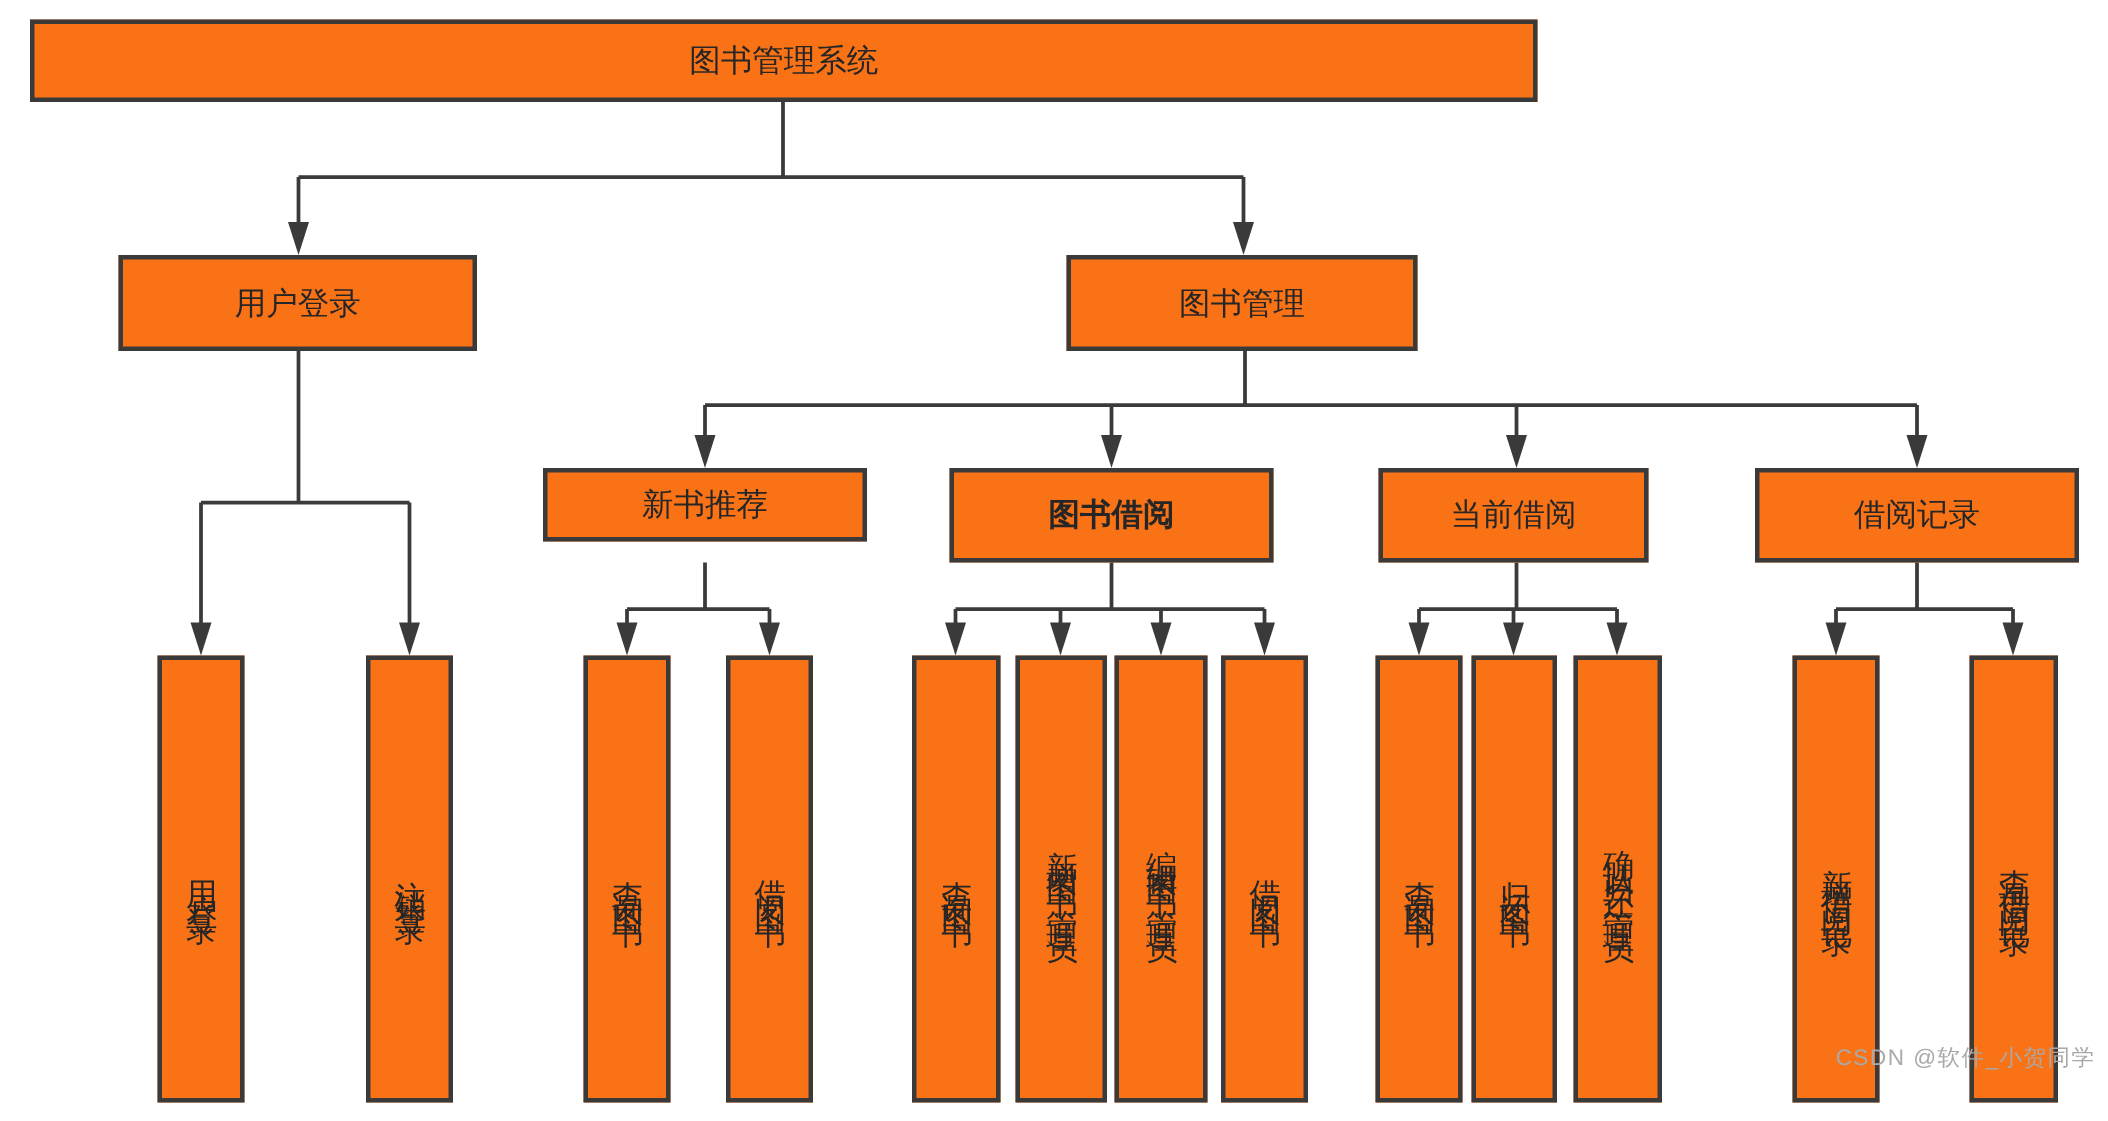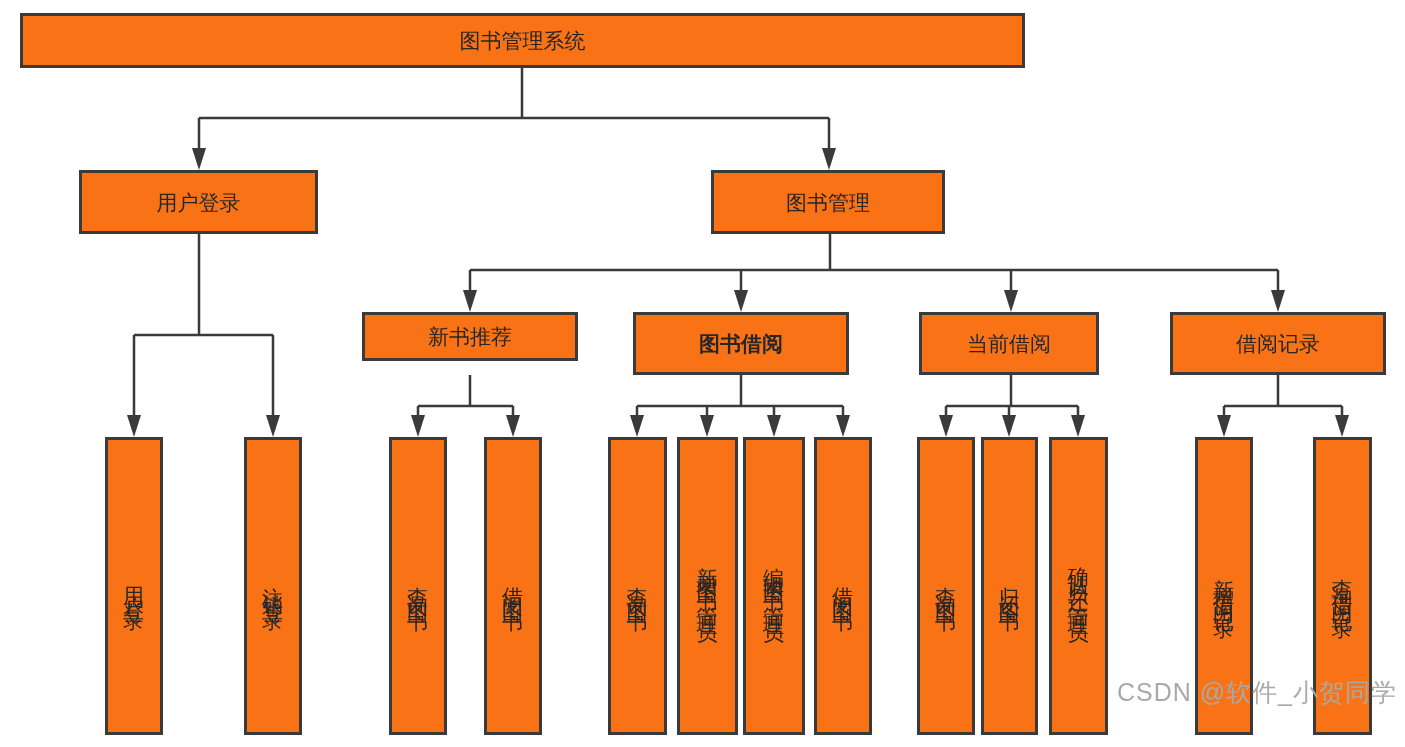--- a/index.html
+++ b/index.html
@@ -23,22 +23,22 @@
     background:#f97316;border:3px solid var(--line);
     display:flex;align-items:center;justify-content:center;
     color:var(--text);font-size:21px;line-height:1;white-space:nowrap;
   }
   .leaf{z-index:2;}
   .leaf span{
     writing-mode:vertical-rl;text-orientation:mixed;
     letter-spacing:8px;line-height:1;display:block;
   }
   .watermark{
-    position:absolute;z-index:5;right:8px;top:676px;
-    color:var(--watermark);font-size:25px;letter-spacing:1px;white-space:nowrap;
+    position:absolute;z-index:5;right:8px;top:696px;
+    color:var(--watermark);font-size:15px;letter-spacing:1px;white-space:nowrap;
   }
 </style>
 </head>
 <body>
 
 <div class="stage">
 
   <svg class="wires" width="1405" height="747" viewBox="0 0 1405 747">
 
     <g>

